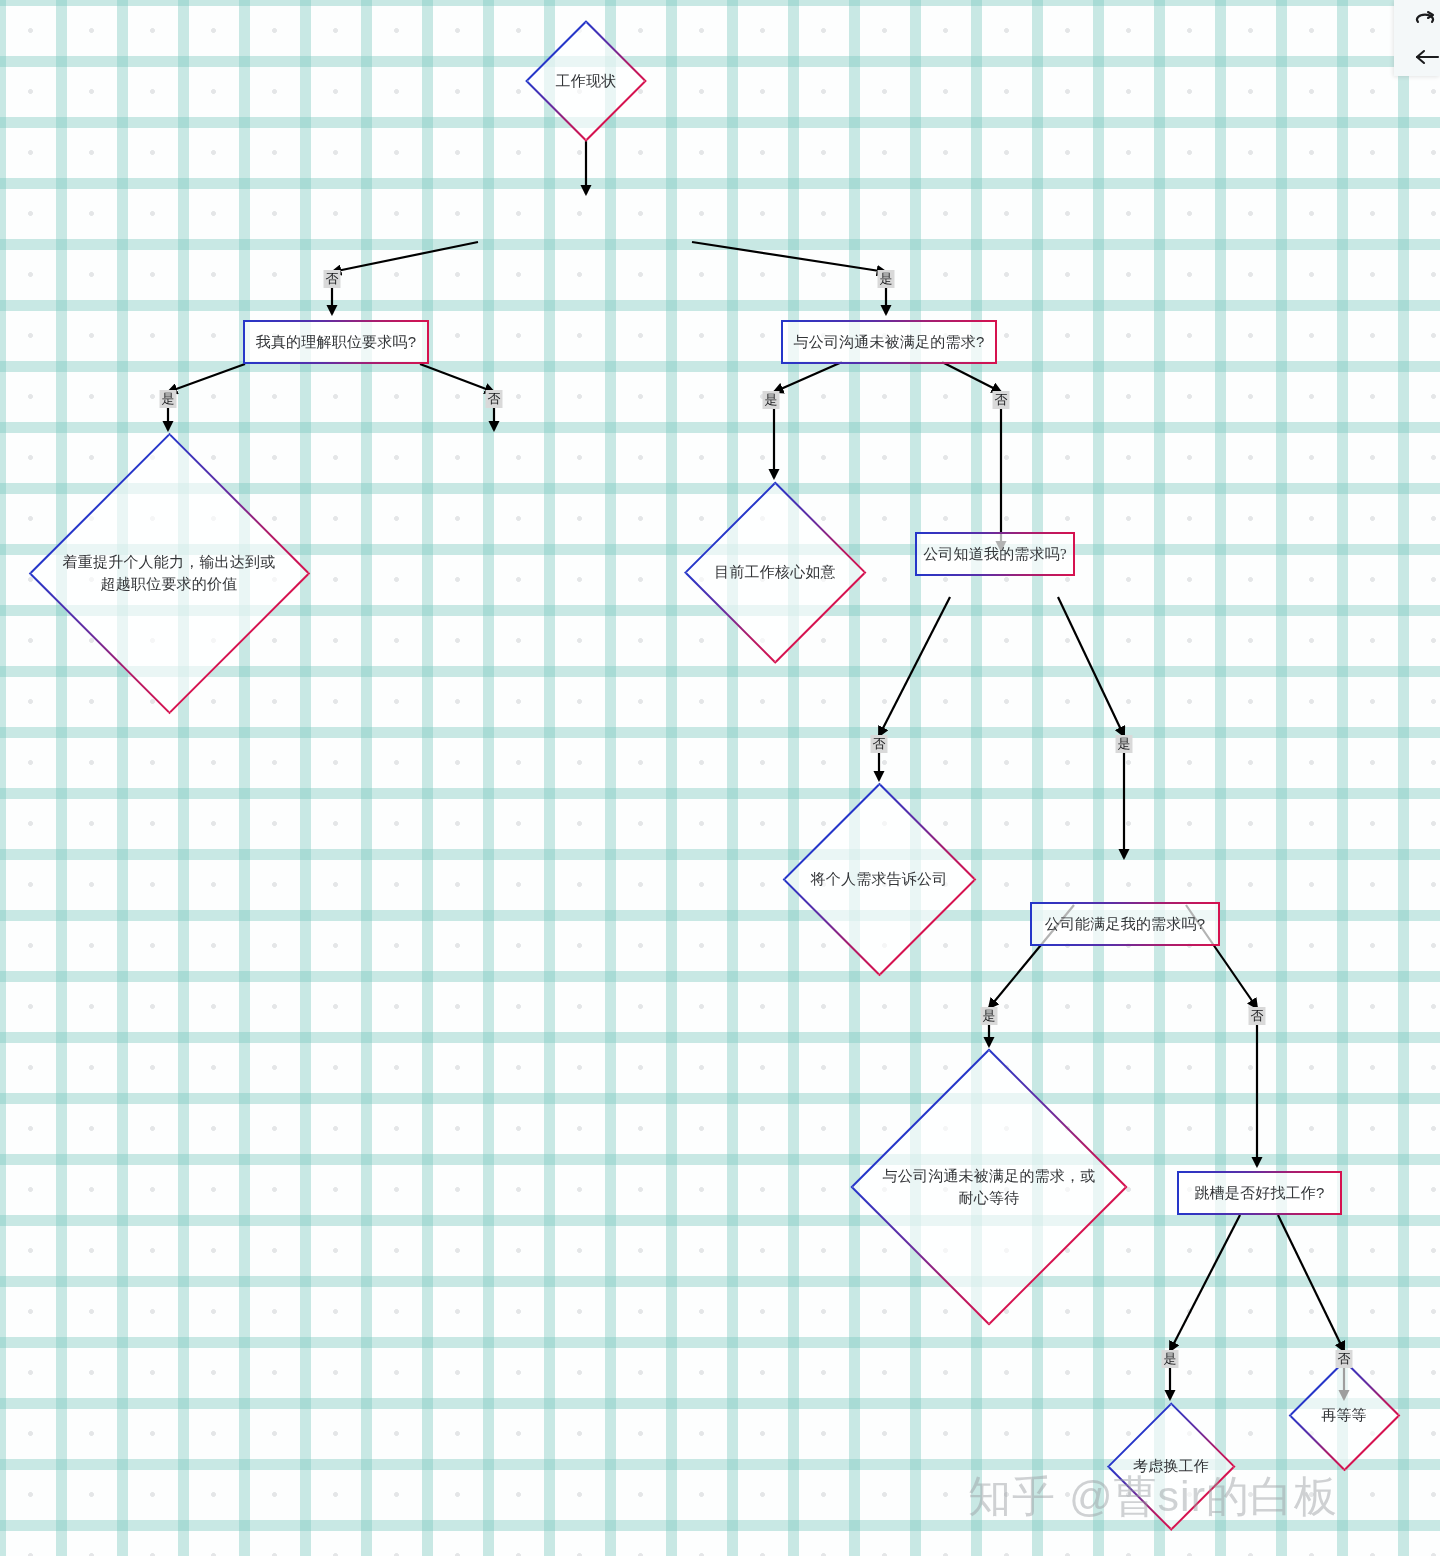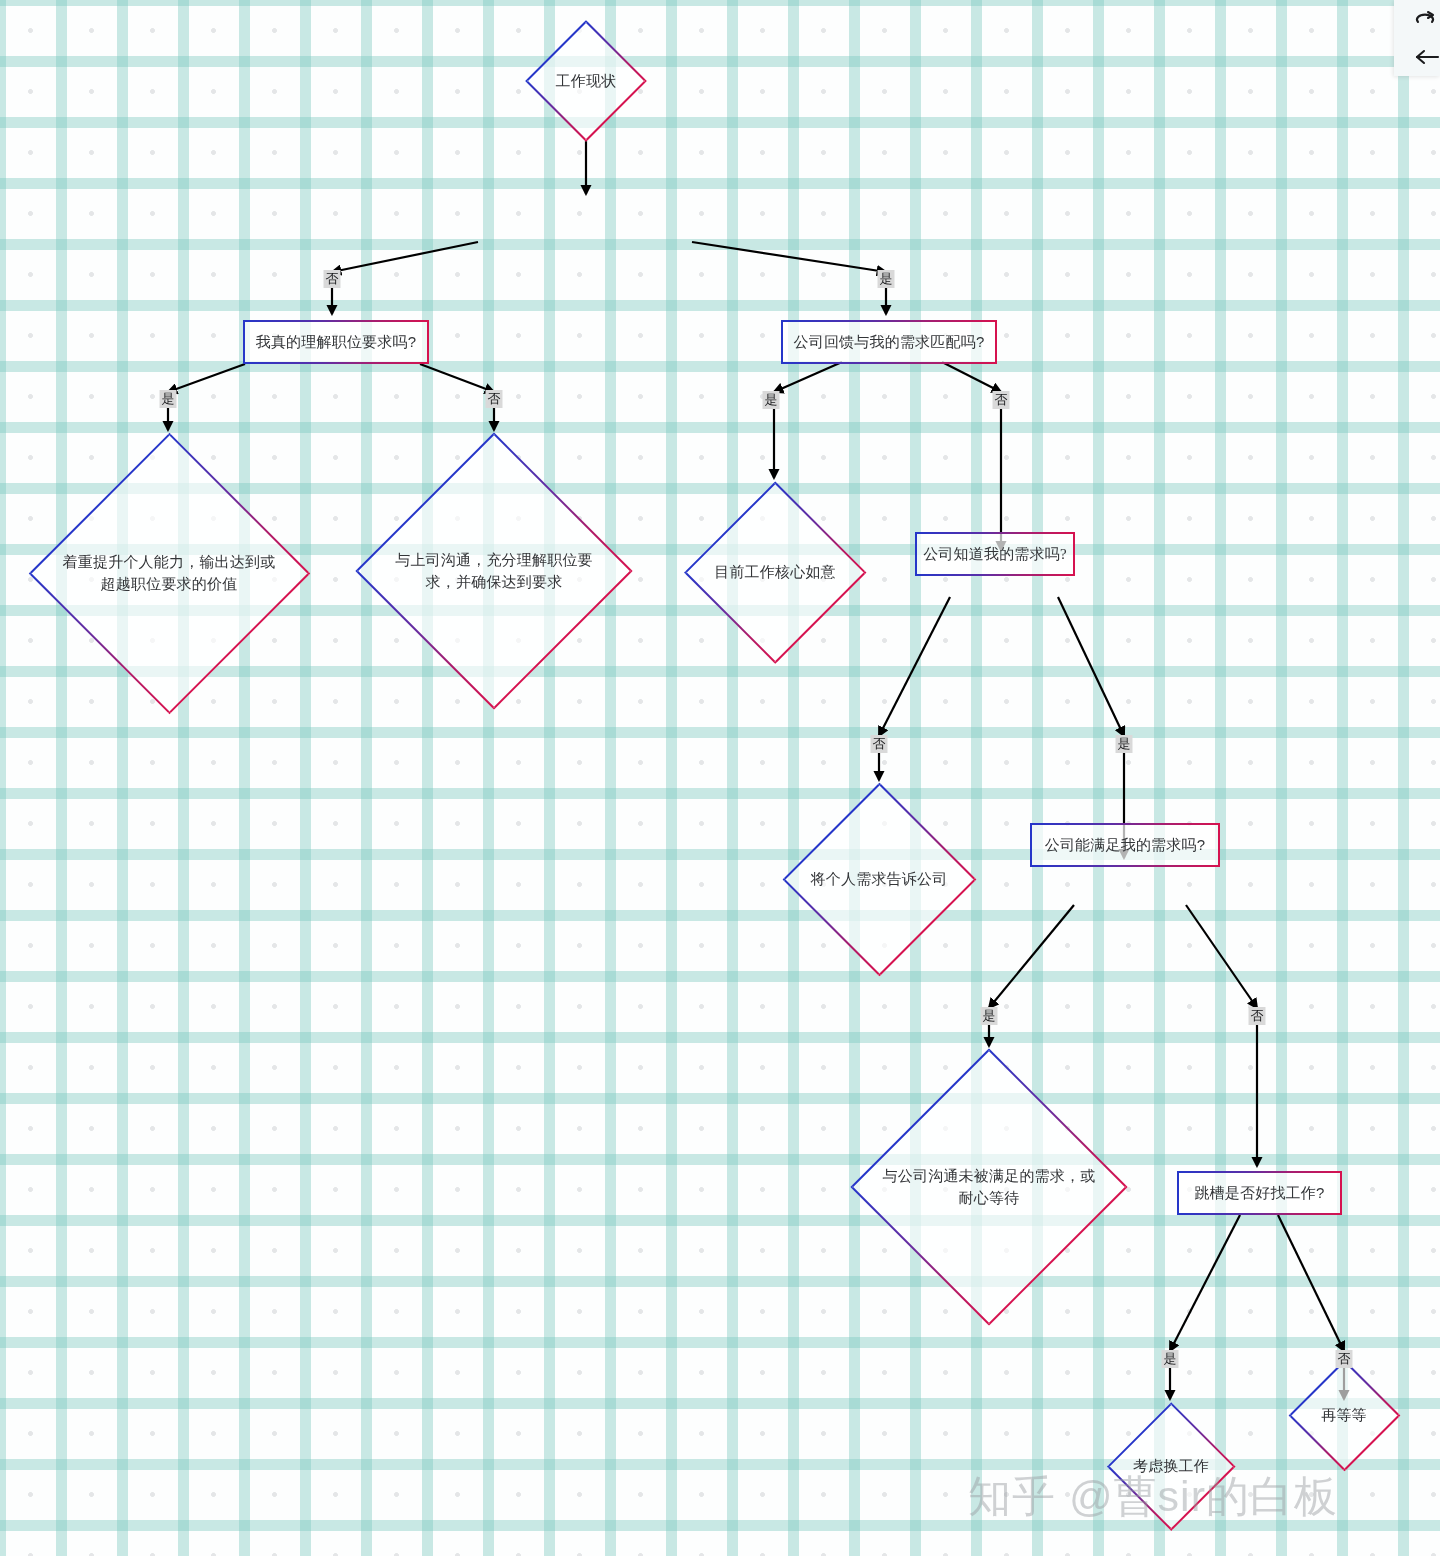--- a/index.html
+++ b/index.html
@@ -185,50 +185,45 @@
     <div class="dshape" style="width:86px; height:86px; margin-left:-43px; margin-top:-43px; transform:rotate(45deg);"></div>
     <div class="node-label">工作现状</div>
   </div>
 
 
   <div class="node rect" style="left:243px; top:320px; width:186px; height:44px;">
     <div class="node-label">我真的理解职位要求吗?</div>
   </div>
 
   <div class="node rect" style="left:781px; top:320px; width:216px; height:44px;">
-    <div class="node-label">公司回馈与我的需求匹配吗?</div>
+    <div class="node-label">与公司沟通未被满足的需求?</div>
   </div>
 
   <div class="node diamond" style="left:28px; top:432px; width:282px; height:282px;">
     <div class="dshape" style="width:199px; height:199px; margin-left:-99.5px; margin-top:-99.5px; transform:rotate(45deg);"></div>
     <div class="node-label" style="width:252px;">着重提升个人能力，输出达到或
 超越职位要求的价值</div>
   </div>
 
-  <div class="node diamond" style="left:355px; top:432px; width:278px; height:278px;">
-    <div class="dshape" style="width:196px; height:196px; margin-left:-98px; margin-top:-98px; transform:rotate(45deg);"></div>
-    <div class="node-label" style="width:248px;">与上司沟通，充分理解职位要
-求，并确保达到要求</div>
-  </div>
 
   <div class="node diamond" style="left:684px; top:481px; width:182px; height:182px;">
     <div class="dshape" style="width:128.5px; height:128.5px; margin-left:-64.25px; margin-top:-64.25px; transform:rotate(45deg);"></div>
     <div class="node-label" style="width:188px;">目前工作核心如意</div>
   </div>
 
   <div class="node rect" style="left:915px; top:532px; width:160px; height:44px;font-family:Liberation Serif, serif;">
     <div class="node-label">公司知道我的需求吗?</div>
   </div>
 
   <div class="node diamond" style="left:782px; top:782px; width:194px; height:194px;">
     <div class="dshape" style="width:137px; height:137px; margin-left:-68.5px; margin-top:-68.5px; transform:rotate(45deg);"></div>
     <div class="node-label" style="width:184px;">将个人需求告诉公司</div>
   </div>
 
-  <div class="node rect" style="left:1030px; top:823px; width:190px; height:44px;padding-left:46px;">
+  <div class="node rect" style="left:1030px; top:902px; width:190px; height:44px;padding-left:46px;">
     <div class="node-label">公司能满足我的需求吗?</div>
   </div>
 
   <div class="node diamond" style="left:850px; top:1048px; width:278px; height:278px;">
     <div class="dshape" style="width:196px; height:196px; margin-left:-98px; margin-top:-98px; transform:rotate(45deg);"></div>
     <div class="node-label" style="width:250px;">与公司沟通未被满足的需求，或
 耐心等待</div>
   </div>
 
   <div class="node rect" style="left:1177px; top:1171px; width:165px; height:44px;">

